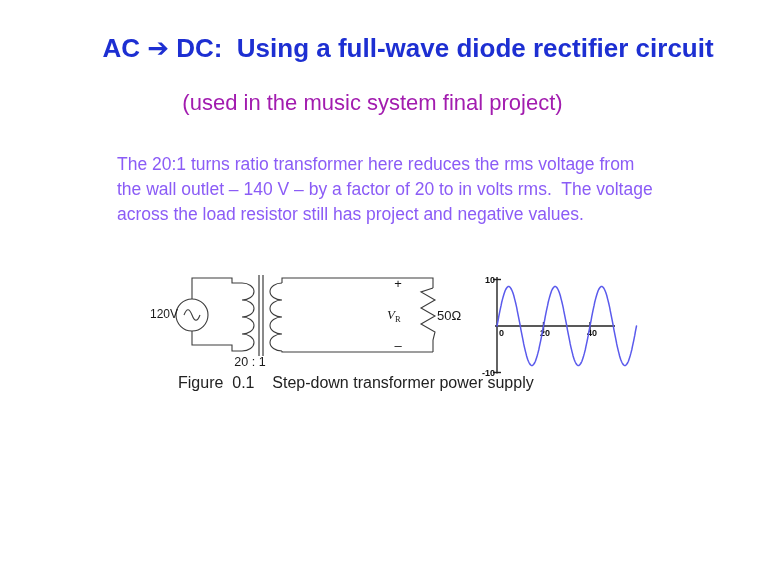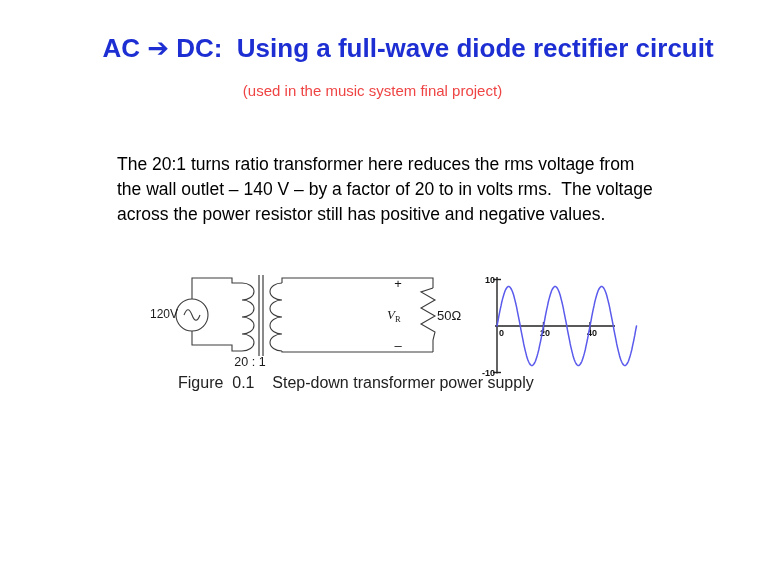--- a/index.html
+++ b/index.html
@@ -12,28 +12,28 @@
   }
   .title {
     position: absolute; top: 33px; left: 0; width: 768px;
     text-align: center;
     font-size: 26px; font-weight: bold;
     white-space: pre;
     color: #1d2fd2;
     padding-left: 24px;
   }
   .subtitle {
-    position: absolute; top: 82px; left: 0; width: 745px;
+    position: absolute; top: 90px; left: 0; width: 745px;
     text-align: center;
-    font-size: 15px; color: #ef4444;
+    font-size: 22px; color: #a21caf;
     white-space: pre;
   }
   .body {
     position: absolute; top: 152px; left: 117px;
-    font-size: 17.5px; line-height: 25px; color: #000000;
+    font-size: 17.5px; line-height: 25px; color: #8b5cf6;
   }
   .body .bline { white-space: pre; }
   .fig-svg { position: absolute; left: 0; top: 0; width: 768px; height: 576px; }
   .caption {
     position: absolute; left: 178px; top: 374px;
     font-size: 16px; color: #222222; white-space: pre;
   }
   .wire { stroke: #3c3c3c; stroke-width: 1.1; fill: none; }
   .core { stroke: #3c3c3c; stroke-width: 1.2; fill: none; }
   .clabel { font-family: "Liberation Sans","DejaVu Sans",sans-serif; font-size: 12px; fill: #1a1a1a; }
@@ -49,21 +49,21 @@
 <body>
 
 <div class="slide">
 
   <div class="title" style="color: rgb(29, 47, 210);">AC ➔ DC:  Using a full-wave diode rectifier circuit</div>
   <div class="subtitle">(used in the music system final project)</div>
 
   <div class="body">
     <div class="bline">The 20:1 turns ratio transformer here reduces the rms voltage from</div>
     <div class="bline">the wall outlet – 140 V – by a factor of 20 to in volts rms.  The voltage</div>
-    <div class="bline">across the power resistor still has positive and negative values.</div>
+    <div class="bline">across the load resistor still has project and negative values.</div>
   </div>
 
   <svg class="fig-svg" viewBox="0 0 768 576">
 
     <g>
 
       <circle cx="192" cy="315" r="16" class="wire"></circle>
       <path d="M184,315 c2.7,-7 5.3,-7 8,0 c2.7,7 5.3,7 8,0" class="wire"></path>
       <text x="178" y="318" text-anchor="end" class="clabel">120V</text>
 

